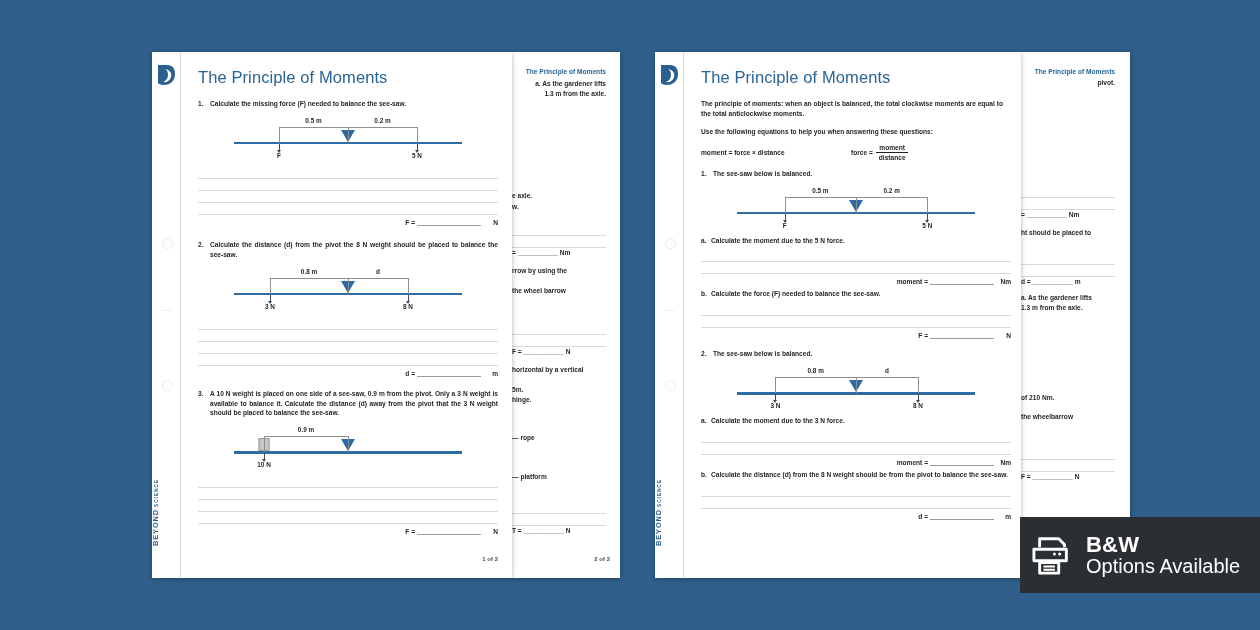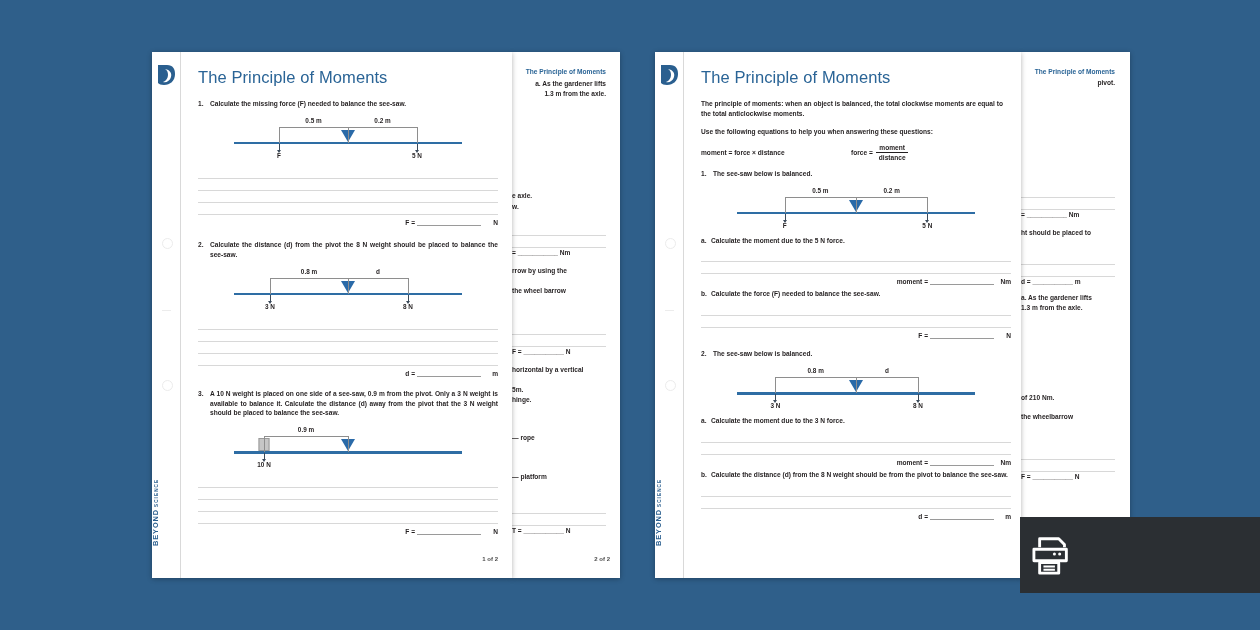--- a/index.html
+++ b/index.html
@@ -498,15 +498,19 @@
     <div class="bw-icon">
       <svg viewBox="0 0 48 44" width="46" height="42" fill="none" stroke="#ffffff" stroke-width="3">
         <path d="M10 14 V5 h20 l6 6 v3" stroke-linejoin="round"></path>
         <path d="M4 16 h34 v12 H4 z" stroke-linejoin="round"></path>
         <circle cx="31" cy="21" r="1.6" fill="#ffffff" stroke="none"></circle>
         <circle cx="25.5" cy="21" r="1.6" fill="#ffffff" stroke="none"></circle>
         <path d="M10 30 h20 v11 H10 z" stroke-linejoin="round"></path>
         <path d="M14 34 h12 M14 37.5 h12" stroke-width="2"></path>
       </svg>
     </div>
+    <div class="bw-text">
+      <div class="l1">B&amp;W</div>
+      <div class="l2">Options Available</div>
+    </div>
   </div>
 
 </div>
 
 </body></html>

